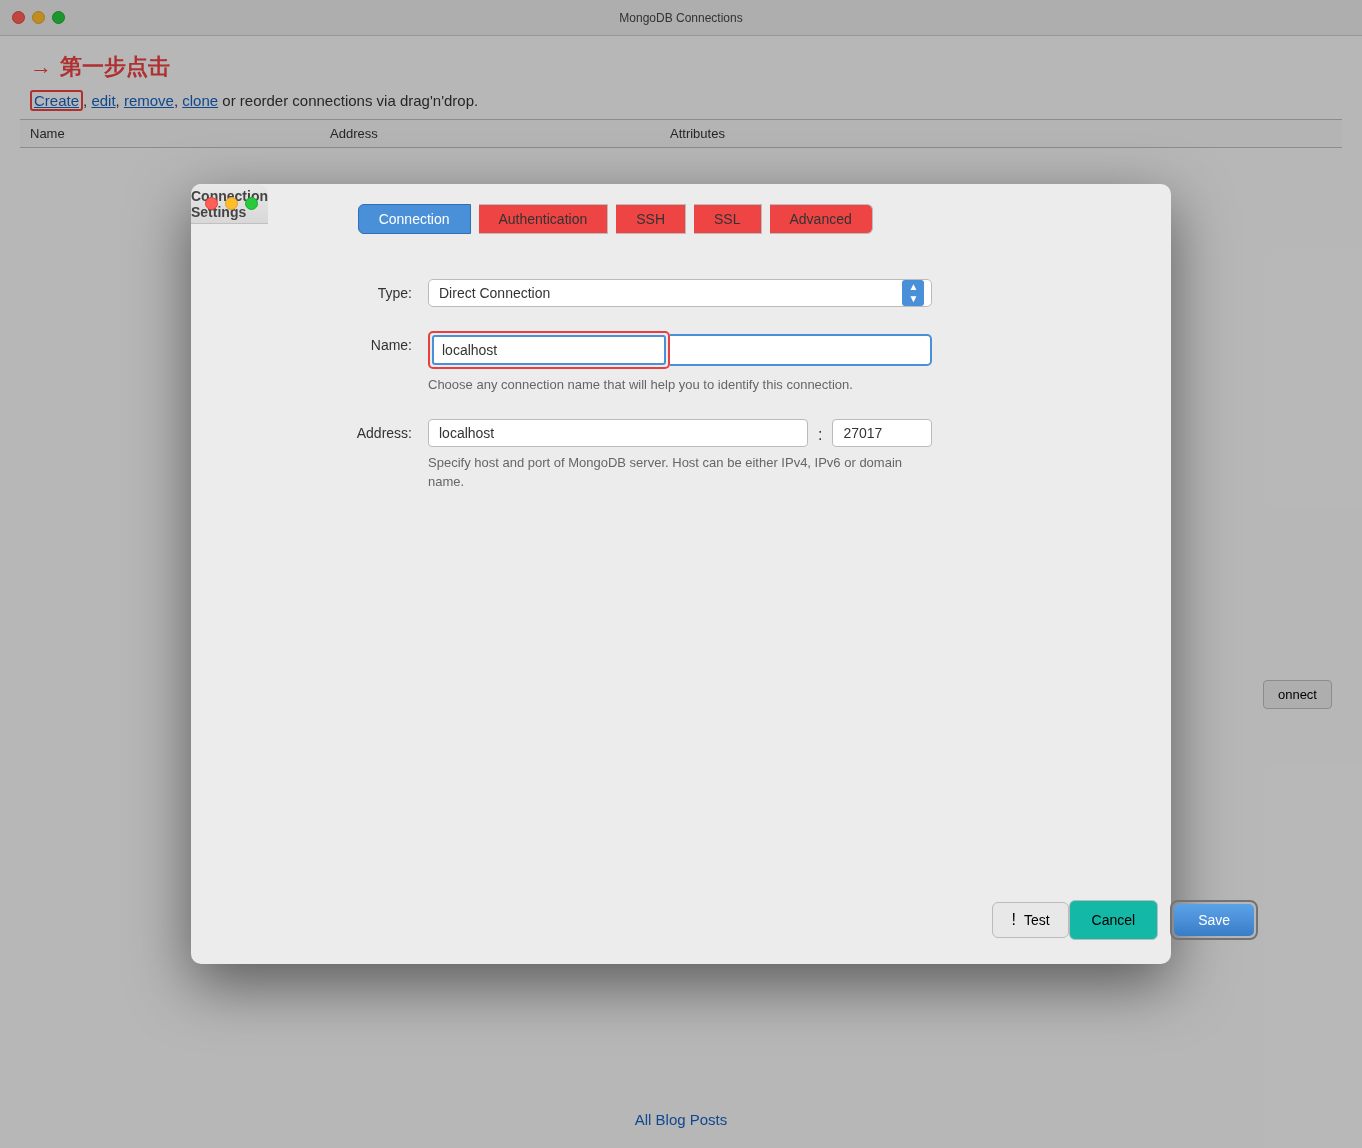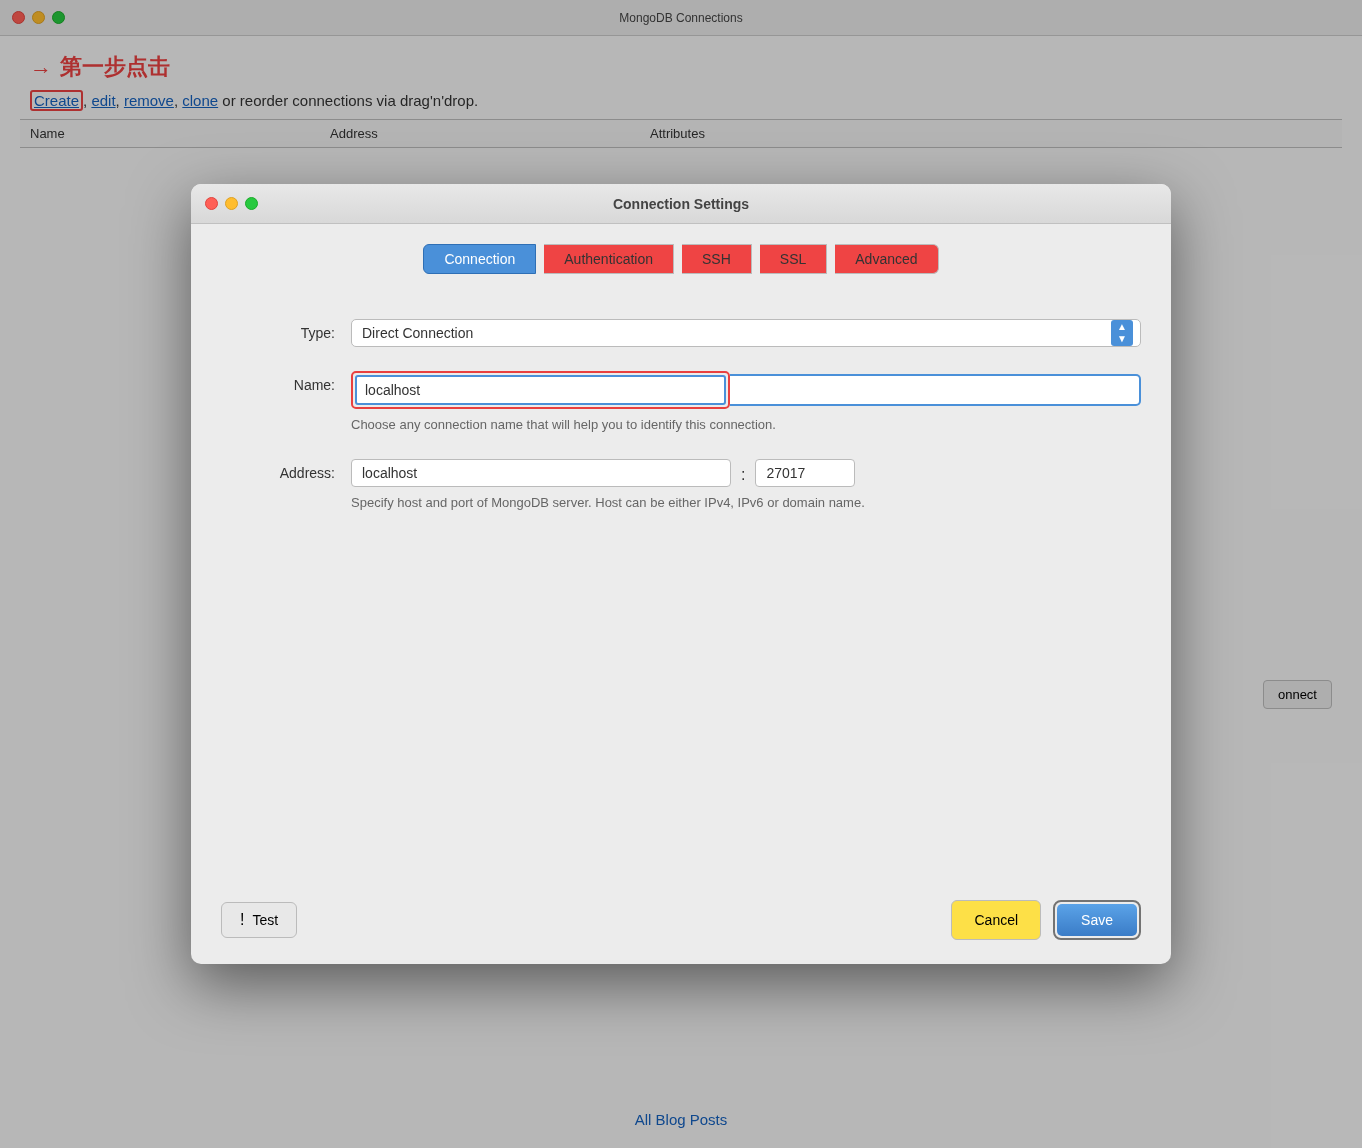--- a/index.html
+++ b/index.html
@@ -106,21 +106,21 @@
       border-top: 1px solid #bbb;
       border-bottom: 1px solid #bbb;
       background: #f0f0f0;
       padding: 6px 10px;
       font-size: 13px;
       color: #333;
     }
 
     .col-name { width: 300px; }
     .col-address { width: 320px; }
-    .col-attributes { width: 80px; }
+    .col-attributes { width: 80px; margin-left: 20px; }
     .col-auth { flex: 1; }
 
     
     .connect-btn-area {
       position: absolute;
       right: 30px;
       top: 680px;
     }
 
     .connect-btn {
@@ -158,21 +158,21 @@
 
     
     .dialog {
       background: #ececec;
       border-radius: 10px;
       box-shadow: 0 20px 60px rgba(0,0,0,0.5);
       width: 980px;
       min-height: 780px;
       position: relative;
       display: flex;
-      flex-direction: column;
+      flex-direction: row;
     }
 
     
     .dialog-title-bar {
       background: linear-gradient(to bottom, #e8e8e8, #d8d8d8);
       border-radius: 10px 10px 0 0;
       height: 40px;
       display: flex;
       align-items: center;
       justify-content: center;
@@ -367,21 +367,21 @@
     .test-icon {
       font-size: 16px;
     }
 
     .footer-right {
       display: flex;
       gap: 12px;
     }
 
     .cancel-btn {
-      background: #fde047;
+      background: #14b8a6;
       border: 1px solid #bbb;
       border-radius: 6px;
       padding: 8px 22px;
       font-size: 14px;
       cursor: pointer;
     }
 
     .save-btn-wrapper {
       border: 2px solid #737373;
       border-radius: 8px;

